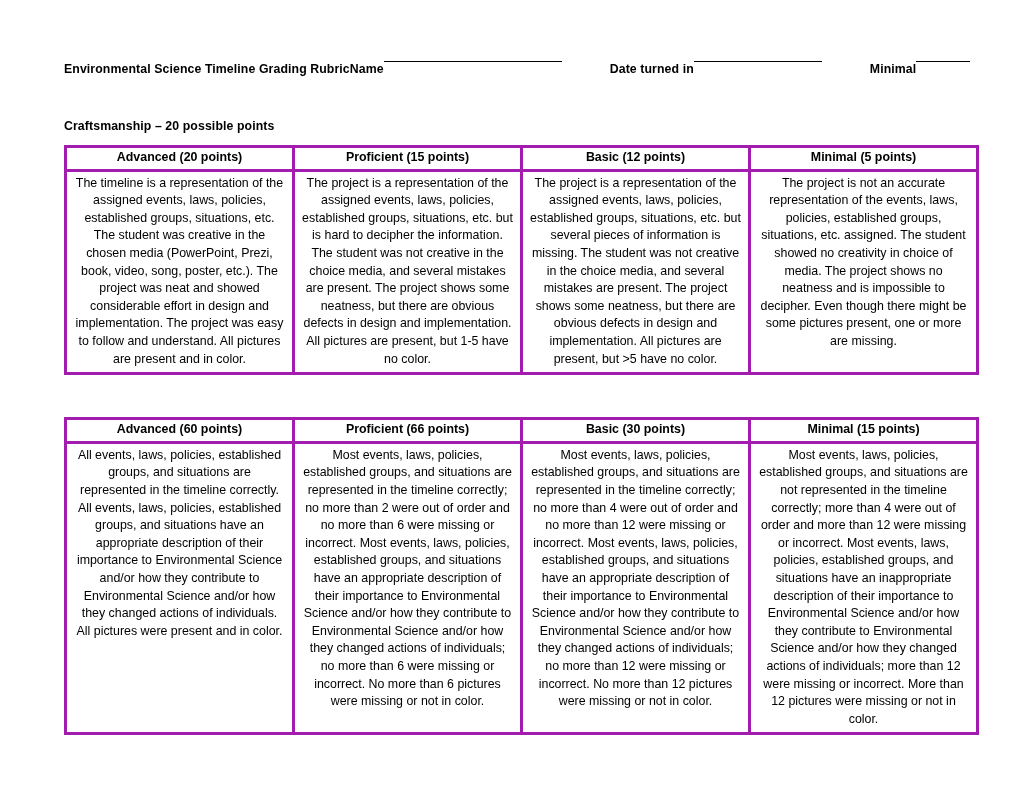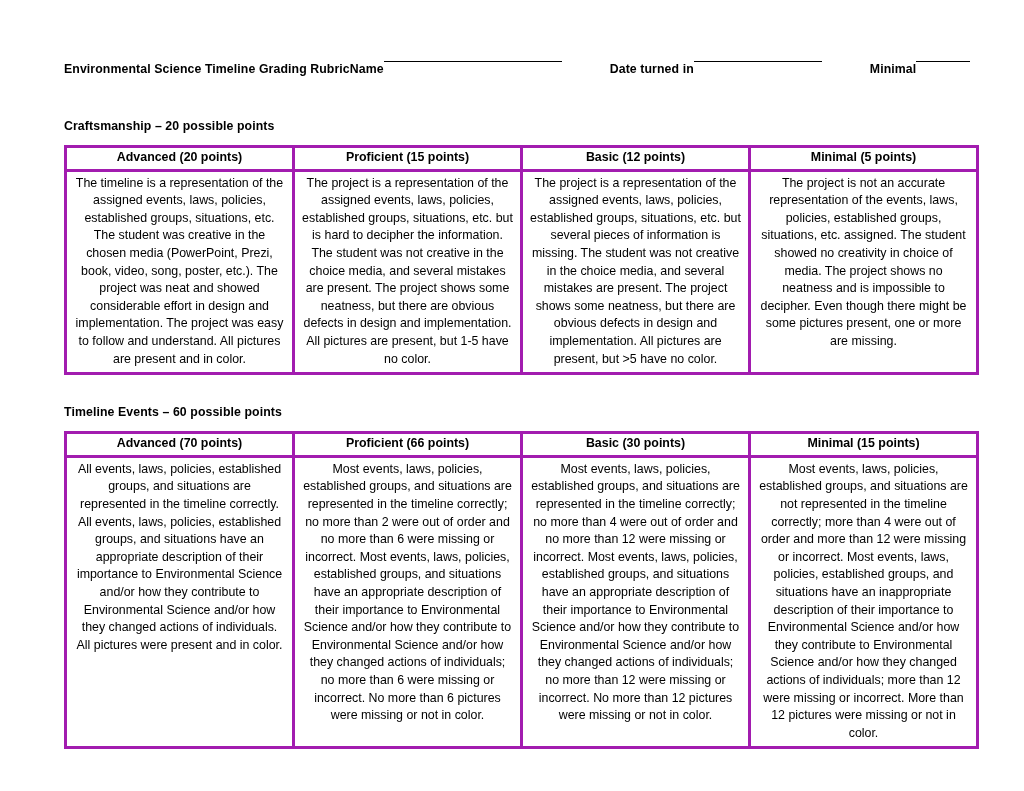--- a/index.html
+++ b/index.html
@@ -140,32 +140,31 @@
         <td>The timeline is a representation of the assigned events, laws, policies, established groups, situations, etc. The student was creative in the chosen media (PowerPoint, Prezi, book, video, song, poster, etc.). The project was neat and showed considerable effort in design and implementation. The project was easy to follow and understand. All pictures are present and in color.</td>
         <td>The project is a representation of the assigned events, laws, policies, established groups, situations, etc. but is hard to decipher the information. The student was not creative in the choice media, and several mistakes are present. The project shows some neatness, but there are obvious defects in design and implementation. All pictures are present, but 1-5 have no color.</td>
         <td>The project is a representation of the assigned events, laws, policies, established groups, situations, etc. but several pieces of information is missing. The student was not creative in the choice media, and several mistakes are present. The project shows some neatness, but there are obvious defects in design and implementation. All pictures are present, but &gt;5 have no color.</td>
         <td>The project is not an accurate representation of the events, laws, policies, established groups, situations, etc. assigned. The student showed no creativity in choice of media. The project shows no neatness and is impossible to decipher. Even though there might be some pictures present, one or more are missing.</td>
       </tr>
     </tbody>
   </table>
 
   <div class="gap-between-tables"></div>
 
-  <div class="section-heading second">Timeline Events – 60 possible points</div>
 
   <table class="rubric">
     <colgroup>
         <col>
         <col>
         <col>
         <col>
       </colgroup>
     <thead>
       <tr>
-        <th>Advanced (70 points)</th>
+        <th>Advanced (60 points)</th>
         <th>Proficient (66 points)</th>
         <th>Basic (30 points)</th>
         <th>Minimal (15 points)</th>
       </tr>
     </thead>
     <tbody>
       <tr>
         <td>All events, laws, policies, established groups, and situations are represented in the timeline correctly.  All events, laws, policies, established groups, and situations have an appropriate description of their importance to Environmental Science and/or how they contribute to Environmental Science and/or how they changed actions of individuals. All pictures were present and in color.</td>
         <td>Most events, laws, policies, established groups, and situations are represented in the timeline correctly; no more than 2 were out of order and no more than 6 were missing or incorrect.  Most events, laws, policies, established groups, and situations have an appropriate description of their importance to Environmental Science and/or how they contribute to Environmental Science and/or how they changed actions of individuals; no more than 6 were missing or incorrect. No more than 6 pictures were missing or not in color.</td>
         <td>Most events, laws, policies, established groups, and situations are represented in the timeline correctly; no more than 4 were out of order and no more than 12 were missing or incorrect.  Most events, laws, policies, established groups, and situations have an appropriate description of their importance to Environmental Science and/or how they contribute to Environmental Science and/or how they changed actions of individuals; no more than 12 were missing or incorrect. No more than 12 pictures were missing or not in color.</td>

